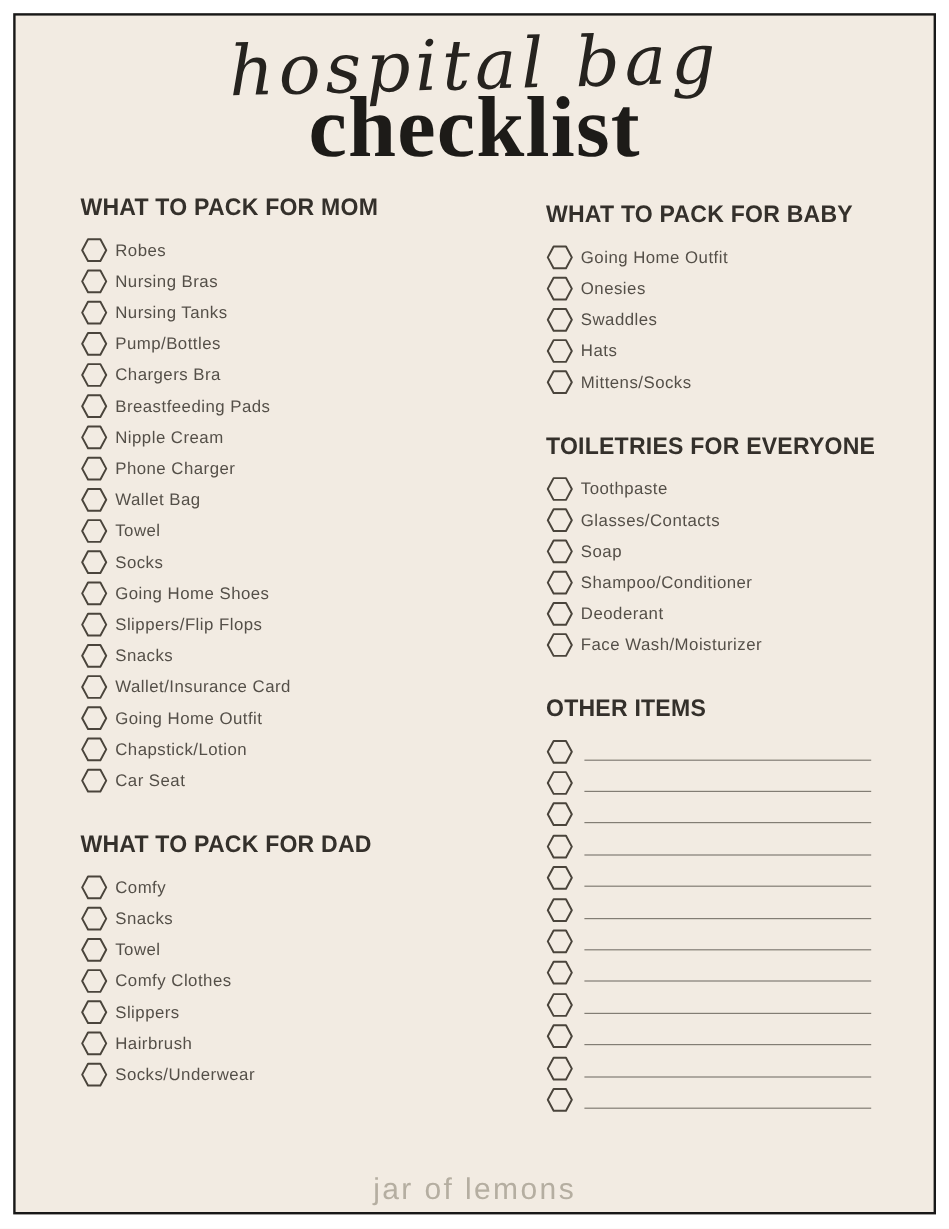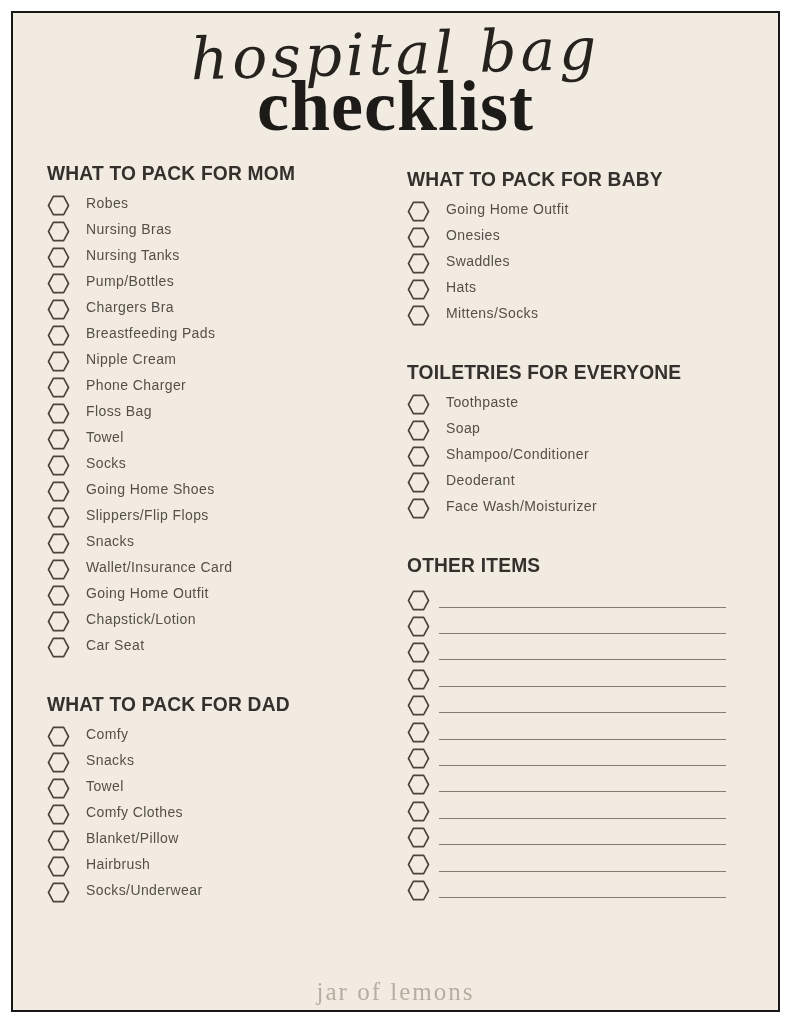--- a/index.html
+++ b/index.html
@@ -38,43 +38,43 @@
     font-weight:700;
     font-size:72px;
     line-height:66px;
     margin-top:-14px;
     color:#1d1b18;
     letter-spacing:1px;
   }
   
   .columns{
     display:flex;
-    padding:0 52px 0 34px;
+    padding:0 52px 0 54px;
     margin-top:22px;
   }
   .col-left{width:360px;flex:none;}
-  .col-right{flex:1;min-width:0;padding-top:6px;}
+  .col-right{flex:1;min-width:0;padding-top:6px;margin-left:28px;}
   h2.section-title{
     font-size:20px;
     font-weight:700;
     color:var(--heading);
     letter-spacing:.2px;
     transform:scaleX(.96);
     transform-origin:left center;
     margin:0 0 10px 0;
     line-height:24px;
     white-space:nowrap;
   }
   section.gap-above{margin-top:29px;}
   ul.check-list{list-style:none;}
   ul.check-list li{
     display:flex;
-    align-items:flex-start;
+    align-items:center;
     height:26px;
-    gap:16px;
+    gap:6px;
   }
   .hex-box{flex:none;display:inline-flex;align-items:center;}
   .hex-box svg{display:block;}
   .item-label{
     font-size:14px;
     color:var(--item);
     letter-spacing:.4px;
     white-space:nowrap;
   }
   
@@ -89,21 +89,21 @@
     flex:1;
     border-bottom:1.5px solid var(--rule);
     height:1px;
     margin-top:14px;
   }
   
   .brand-footer{
     position:absolute;
     left:0;right:0;bottom:4px;
     text-align:center;
-    font-family:Liberation Serif, serif;
+    font-family:Liberation Sans, sans-serif;
     font-size:25px;
     letter-spacing:2px;
     color:var(--footer);
   }
 </style>
 </head>
 <body>
 
 <div class="sheet">
 
@@ -181,21 +181,21 @@
                 </svg>
               </span>
               <span class="item-label">Phone Charger</span>
             </li>
             <li>
               <span class="hex-box">
                 <svg width="23" height="21" viewBox="0 0 24 22" aria-hidden="true">
                   <polygon points="6.6,1.5 17.4,1.5 22.5,11 17.4,20.5 6.6,20.5 1.5,11" fill="none" stroke="#4a443b" stroke-width="1.7" stroke-linejoin="round"></polygon>
                 </svg>
               </span>
-              <span class="item-label">Floss Bag</span>
+              <span class="item-label">Wallet Bag</span>
             </li>
             <li>
               <span class="hex-box">
                 <svg width="23" height="21" viewBox="0 0 24 22" aria-hidden="true">
                   <polygon points="6.6,1.5 17.4,1.5 22.5,11 17.4,20.5 6.6,20.5 1.5,11" fill="none" stroke="#4a443b" stroke-width="1.7" stroke-linejoin="round"></polygon>
                 </svg>
               </span>
               <span class="item-label">Towel</span>
             </li>
             <li>
@@ -299,21 +299,21 @@
                 </svg>
               </span>
               <span class="item-label">Comfy Clothes</span>
             </li>
             <li>
               <span class="hex-box">
                 <svg width="23" height="21" viewBox="0 0 24 22" aria-hidden="true">
                   <polygon points="6.6,1.5 17.4,1.5 22.5,11 17.4,20.5 6.6,20.5 1.5,11" fill="none" stroke="#4a443b" stroke-width="1.7" stroke-linejoin="round"></polygon>
                 </svg>
               </span>
-              <span class="item-label">Blanket/Pillow</span>
+              <span class="item-label">Slippers</span>
             </li>
             <li>
               <span class="hex-box">
                 <svg width="23" height="21" viewBox="0 0 24 22" aria-hidden="true">
                   <polygon points="6.6,1.5 17.4,1.5 22.5,11 17.4,20.5 6.6,20.5 1.5,11" fill="none" stroke="#4a443b" stroke-width="1.7" stroke-linejoin="round"></polygon>
                 </svg>
               </span>
               <span class="item-label">Hairbrush</span>
             </li>
             <li>
@@ -385,20 +385,28 @@
                 </svg>
               </span>
               <span class="item-label">Toothpaste</span>
             </li>
             <li>
               <span class="hex-box">
                 <svg width="23" height="21" viewBox="0 0 24 22" aria-hidden="true">
                   <polygon points="6.6,1.5 17.4,1.5 22.5,11 17.4,20.5 6.6,20.5 1.5,11" fill="none" stroke="#4a443b" stroke-width="1.7" stroke-linejoin="round"></polygon>
                 </svg>
               </span>
+              <span class="item-label">Glasses/Contacts</span>
+            </li>
+            <li>
+              <span class="hex-box">
+                <svg width="23" height="21" viewBox="0 0 24 22" aria-hidden="true">
+                  <polygon points="6.6,1.5 17.4,1.5 22.5,11 17.4,20.5 6.6,20.5 1.5,11" fill="none" stroke="#4a443b" stroke-width="1.7" stroke-linejoin="round"></polygon>
+                </svg>
+              </span>
               <span class="item-label">Soap</span>
             </li>
             <li>
               <span class="hex-box">
                 <svg width="23" height="21" viewBox="0 0 24 22" aria-hidden="true">
                   <polygon points="6.6,1.5 17.4,1.5 22.5,11 17.4,20.5 6.6,20.5 1.5,11" fill="none" stroke="#4a443b" stroke-width="1.7" stroke-linejoin="round"></polygon>
                 </svg>
               </span>
               <span class="item-label">Shampoo/Conditioner</span>
             </li>

